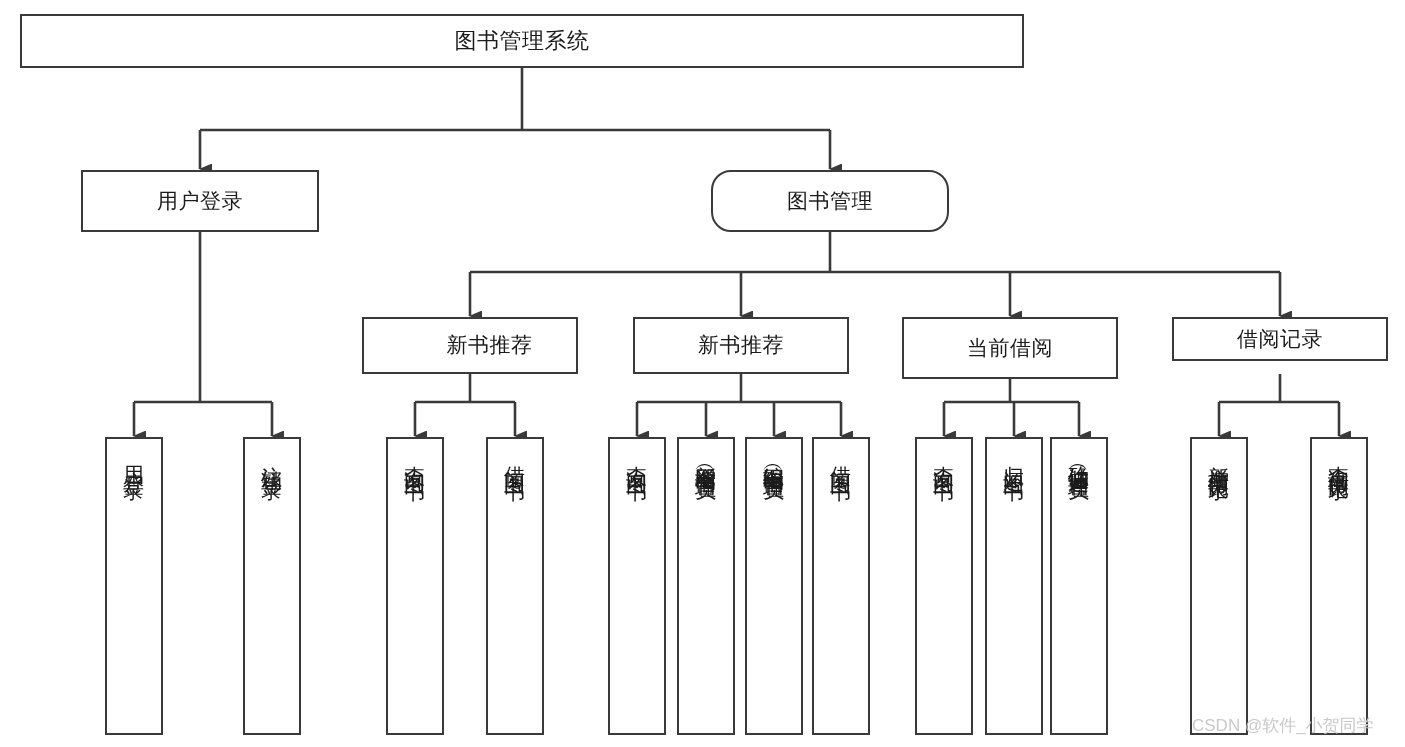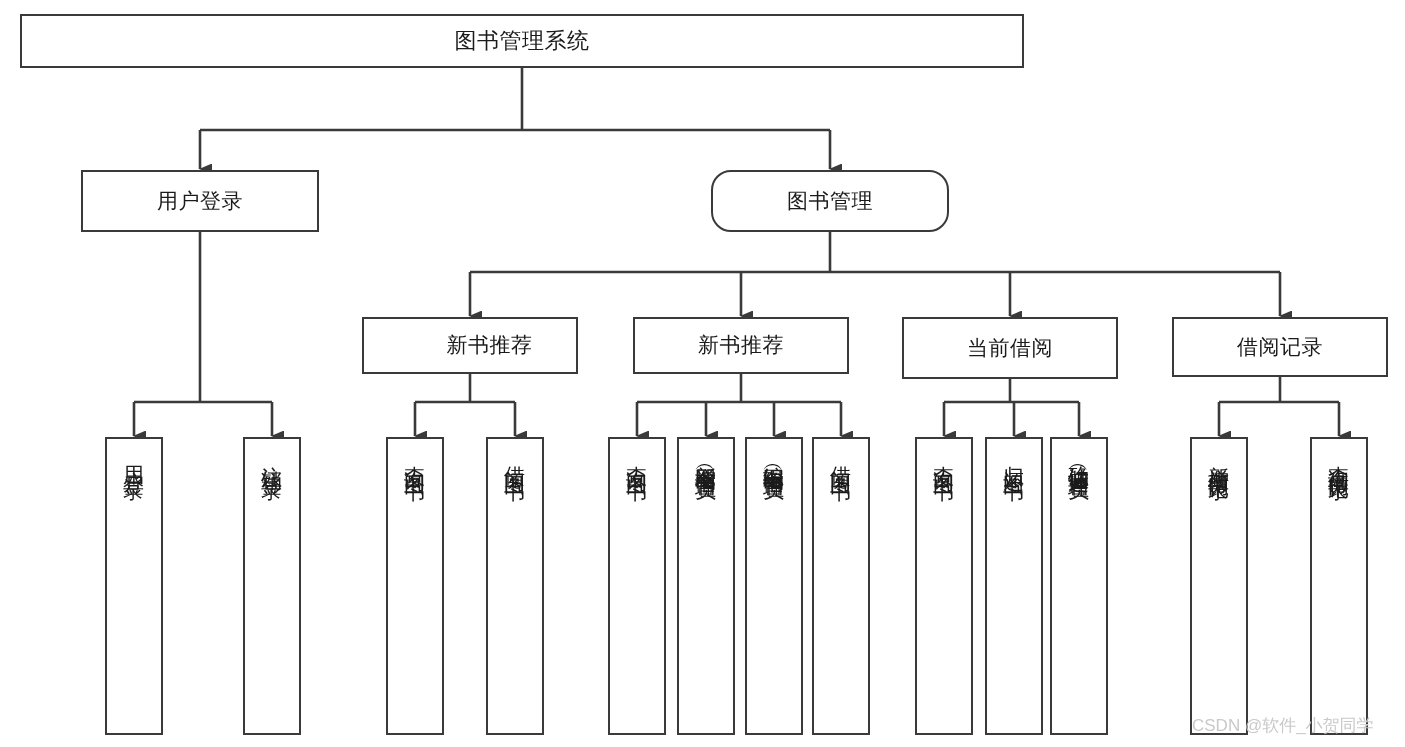--- a/index.html
+++ b/index.html
@@ -140,21 +140,21 @@
       </div>
       <div class="node h" style="left: 362px; top: 317px; width: 216px; height: 57px; padding-left: 39px;">
         <span class="label">新书推荐</span>
       </div>
       <div class="node h" style="left: 633px; top: 317px; width: 216px; height: 57px;">
         <span class="label">新书推荐</span>
       </div>
       <div class="node h" style="left: 902px; top: 317px; width: 216px; height: 62px;">
         <span class="label">当前借阅</span>
       </div>
-      <div class="node h" style="left: 1172px; top: 317px; width: 216px; height: 60px;">
+      <div class="node h" style="left: 1172px; top: 317px; width: 216px; height: 44px;">
         <span class="label">借阅记录</span>
       </div>
       <div class="node v" style="left: 105px; top: 437px; width: 58px; height: 298px;">
         <span class="label">用户登录</span>
       </div>
       <div class="node v" style="left: 243px; top: 437px; width: 58px; height: 298px;">
         <span class="label">注销登录</span>
       </div>
       <div class="node v" style="left: 386px; top: 437px; width: 58px; height: 298px;">
         <span class="label">查询图书</span>

